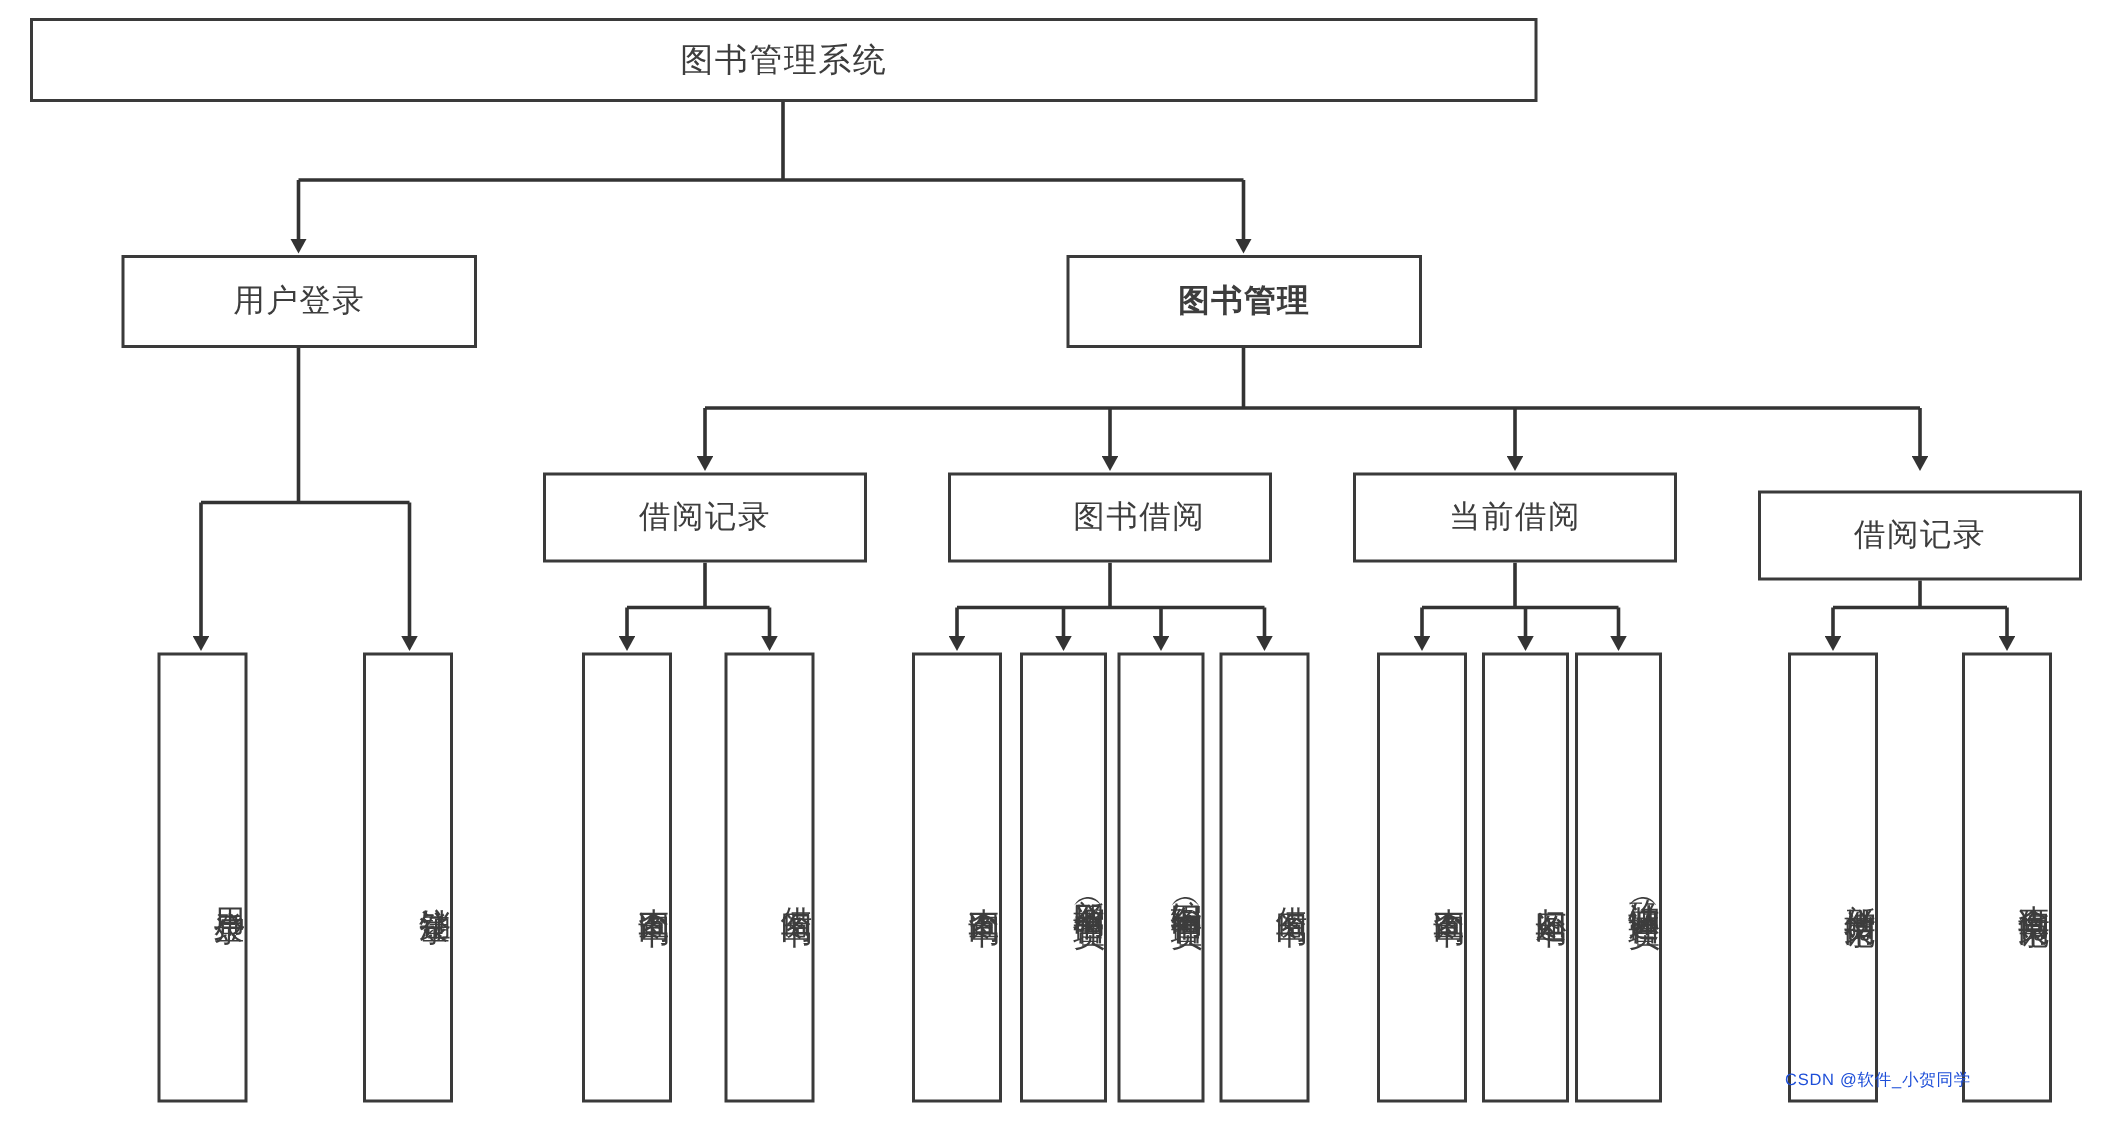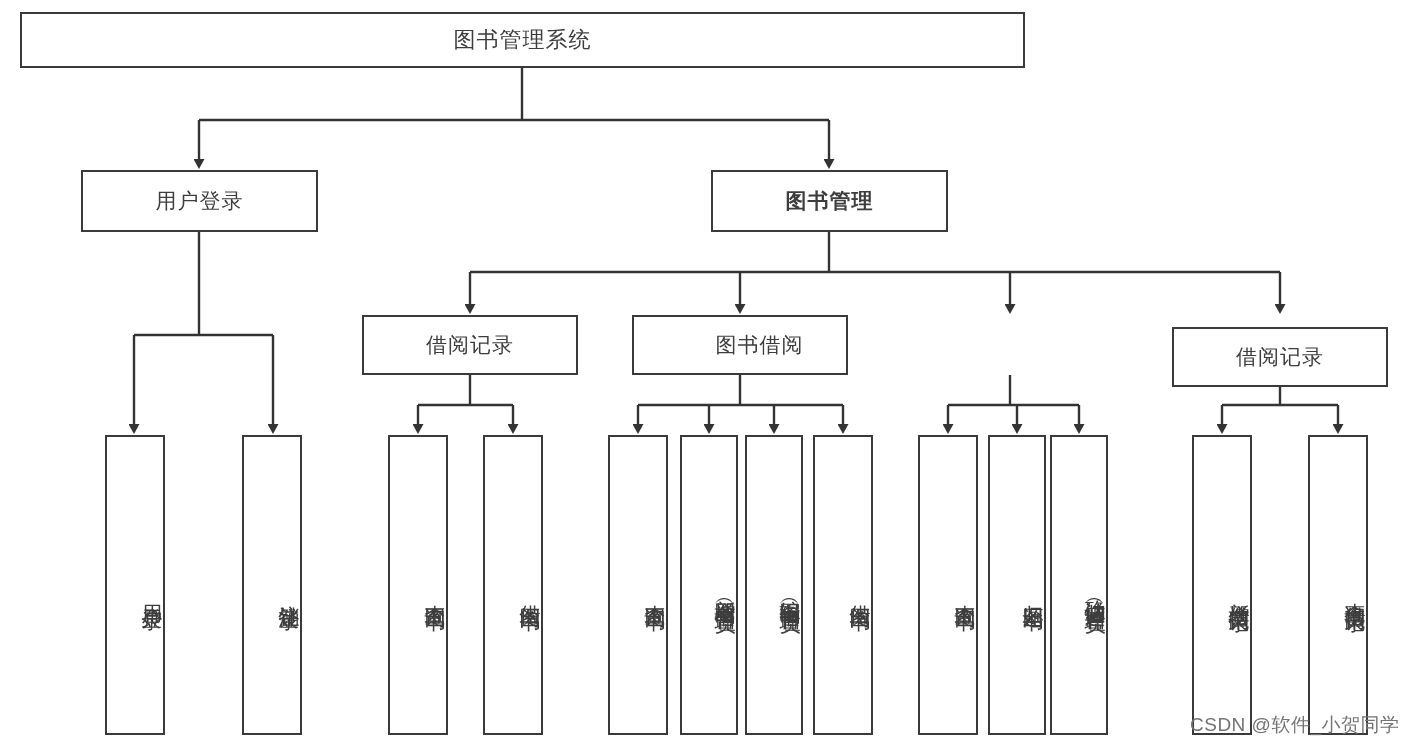--- a/index.html
+++ b/index.html
@@ -54,22 +54,22 @@
     padding-top: 14px;
     line-height: 1.05;
   }
   .node.v > span {
     writing-mode: vertical-rl;
     text-orientation: upright;
     display: block;
   }
   .watermark {
     position: absolute;
-    font-size: 19px;
-    color: #737373;
+    font-size: 11px;
+    color: #1d4ed8;
     white-space: nowrap;
     letter-spacing: 0.5px;
   }
 </style>
 </head>
 <body>
 
 <div id="canvas">
 
   <svg class="wires" viewBox="0 0 1405 747">
@@ -132,20 +132,23 @@
   <div class="node h" style="left:711px;top:170px;width:237px;height:62px;font-weight:bold;">
     <span>图书管理</span>
   </div>
 
   <div class="node h" style="left:362px;top:315px;width:216px;height:60px;">
     <span>借阅记录</span>
   </div>
   <div class="node h" style="left:632px;top:315px;width:216px;height:60px;padding-left:39px;">
     <span>图书借阅</span>
   </div>
+  <div class="node h" style="left:902px;top:315px;width:216px;height:60px;">
+    <span>当前借阅</span>
+  </div>
   <div class="node h" style="left:1172px;top:315px;width:216px;height:60px;margin-top:12px;">
     <span>借阅记录</span>
   </div>
 
   <div class="node v" style="left:105px;top:435px;width:60px;height:300px;">
     <span>用户登录</span>
   </div>
   <div class="node v" style="left:242px;top:435px;width:60px;height:300px;">
     <span>注销登录</span>
   </div>

